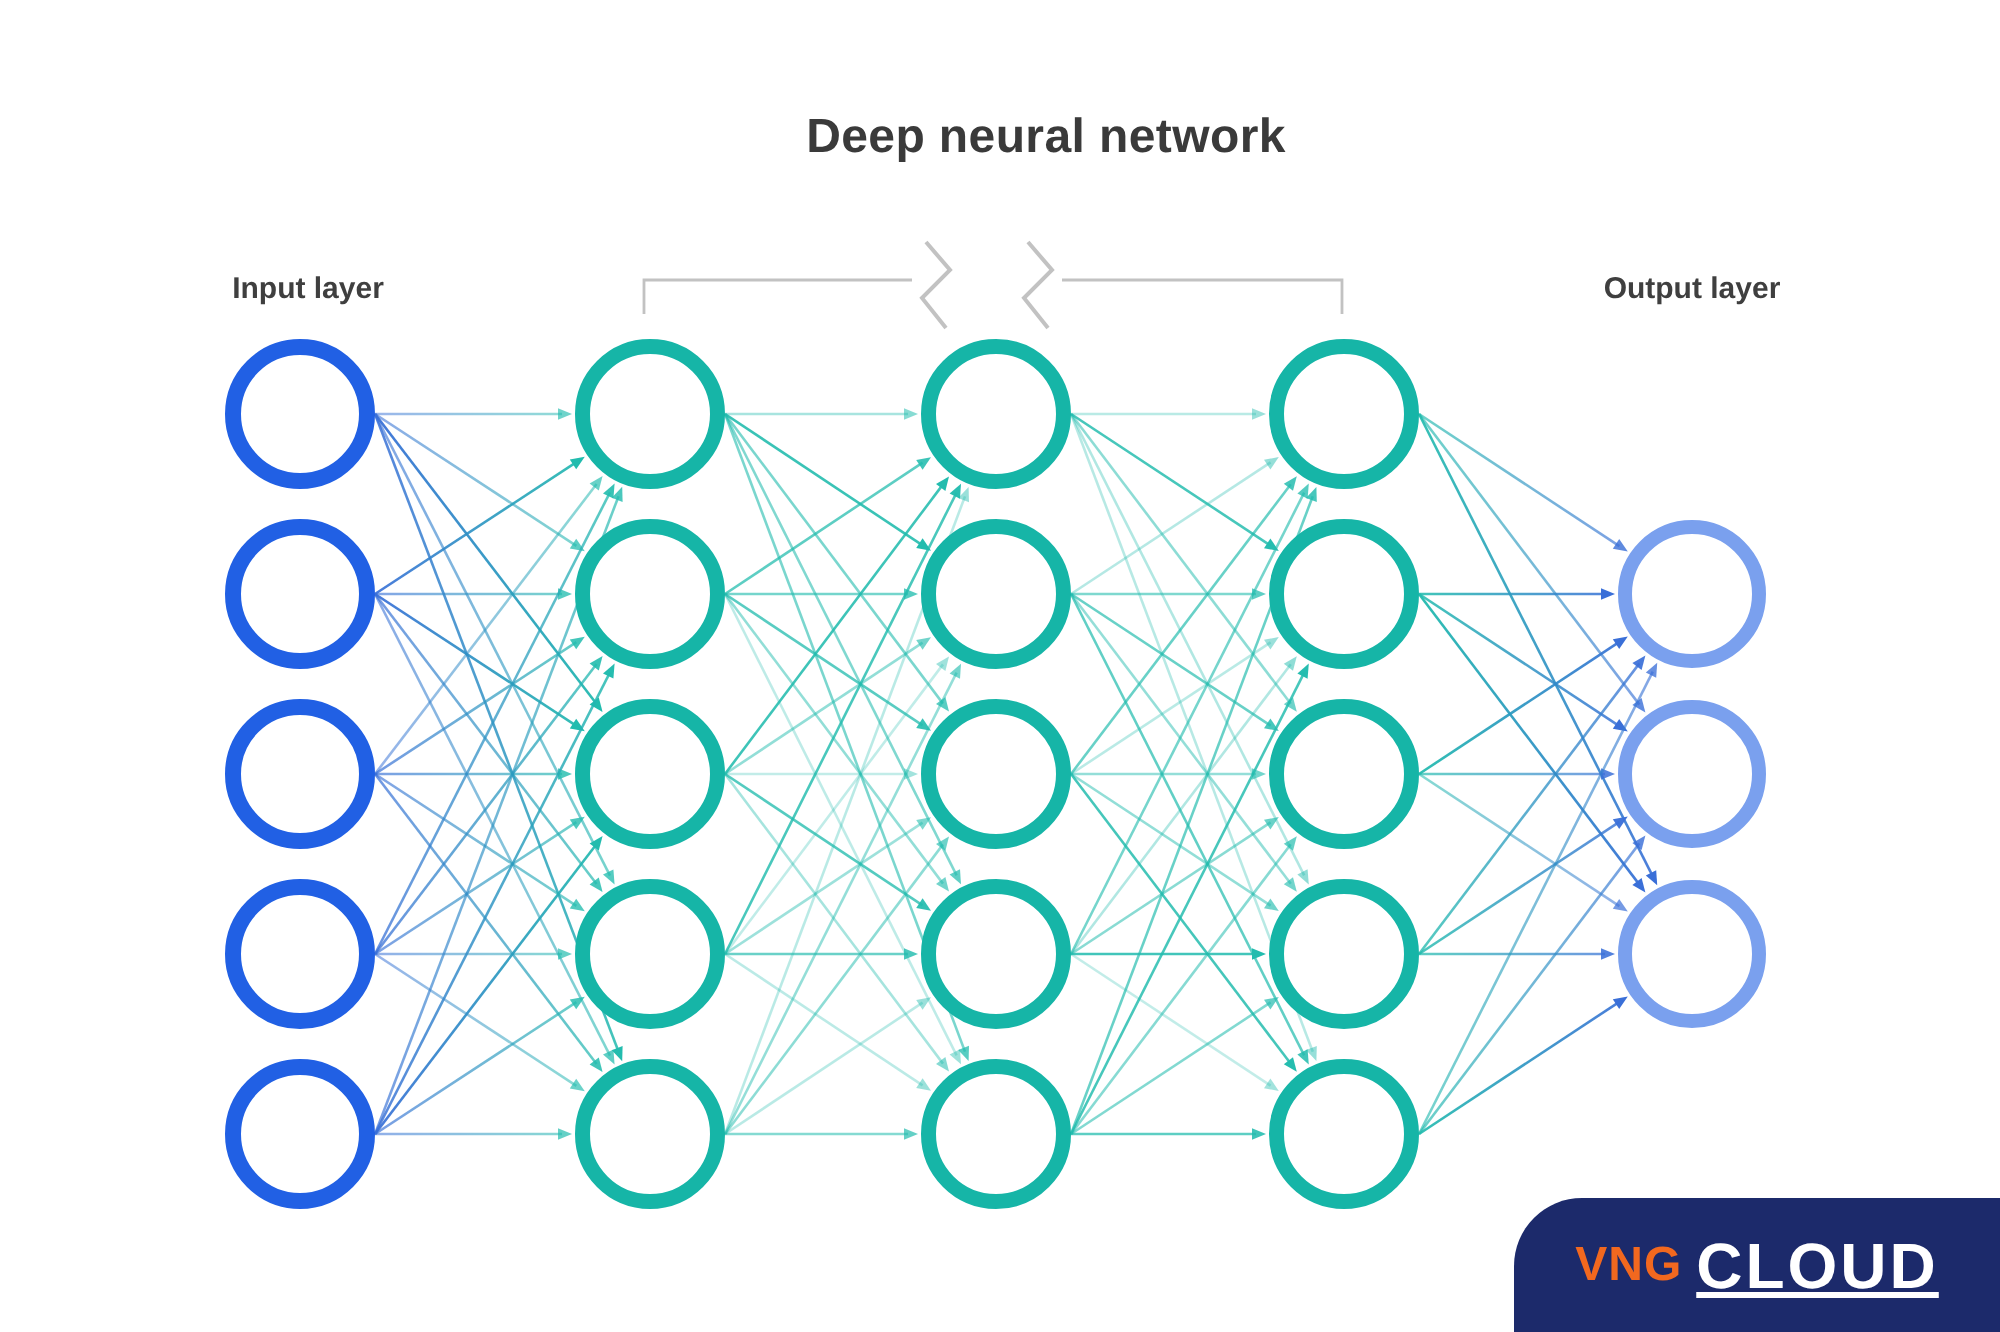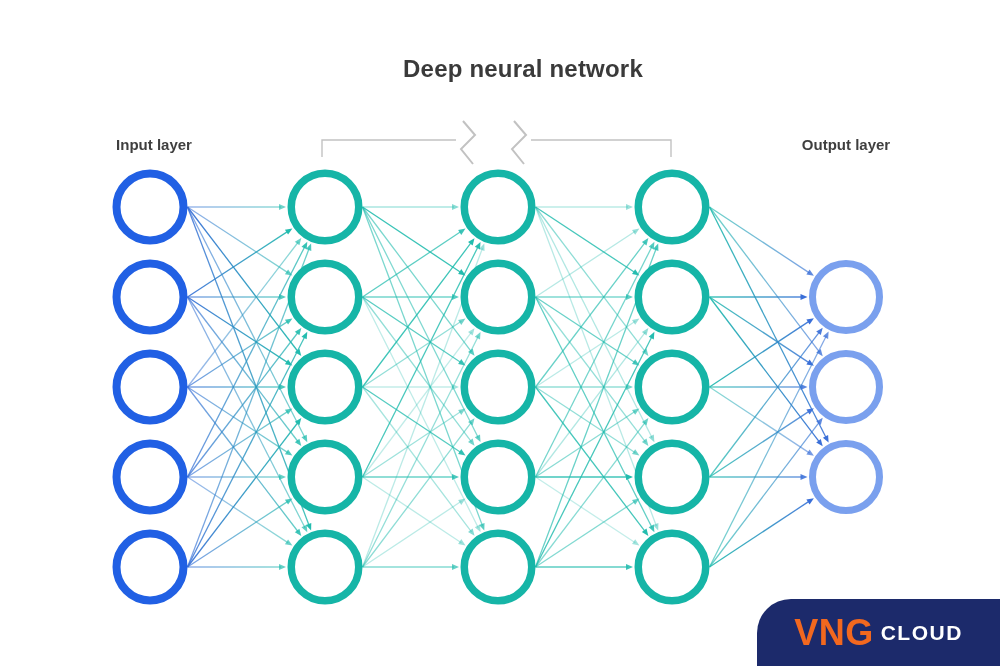--- a/index.html
+++ b/index.html
@@ -17,22 +17,22 @@
   }
   .label-input{left:154px;}
   .label-hidden{left:497px;}
   .label-output{left:846px;text-align:center;}
   .net-svg{position:absolute;left:0;top:0;}
   .logo{
     position:absolute;right:0;bottom:0;width:243px;height:67px;
     border-top-left-radius:34px;display:flex;align-items:center;
     justify-content:center;gap:7px;
   }
-  .logo-brand{font-size:36px;font-weight:800;letter-spacing:.5px;line-height:1;}
-  .logo-product{font-size:21px;font-weight:700;letter-spacing:1.5px;line-height:1;}
+  .logo-brand{font-size:24px;font-weight:800;letter-spacing:.5px;line-height:1;}
+  .logo-product{font-size:32px;font-weight:700;letter-spacing:1.5px;line-height:1;text-decoration:underline;}
 </style>
 </head>
 <body>
 
 <div class="canvas">
 
   <div class="title">Deep neural network</div>
 
   <div class="layer-label label-input">Input layer</div>
   <div class="layer-label label-output">Output layer</div>

